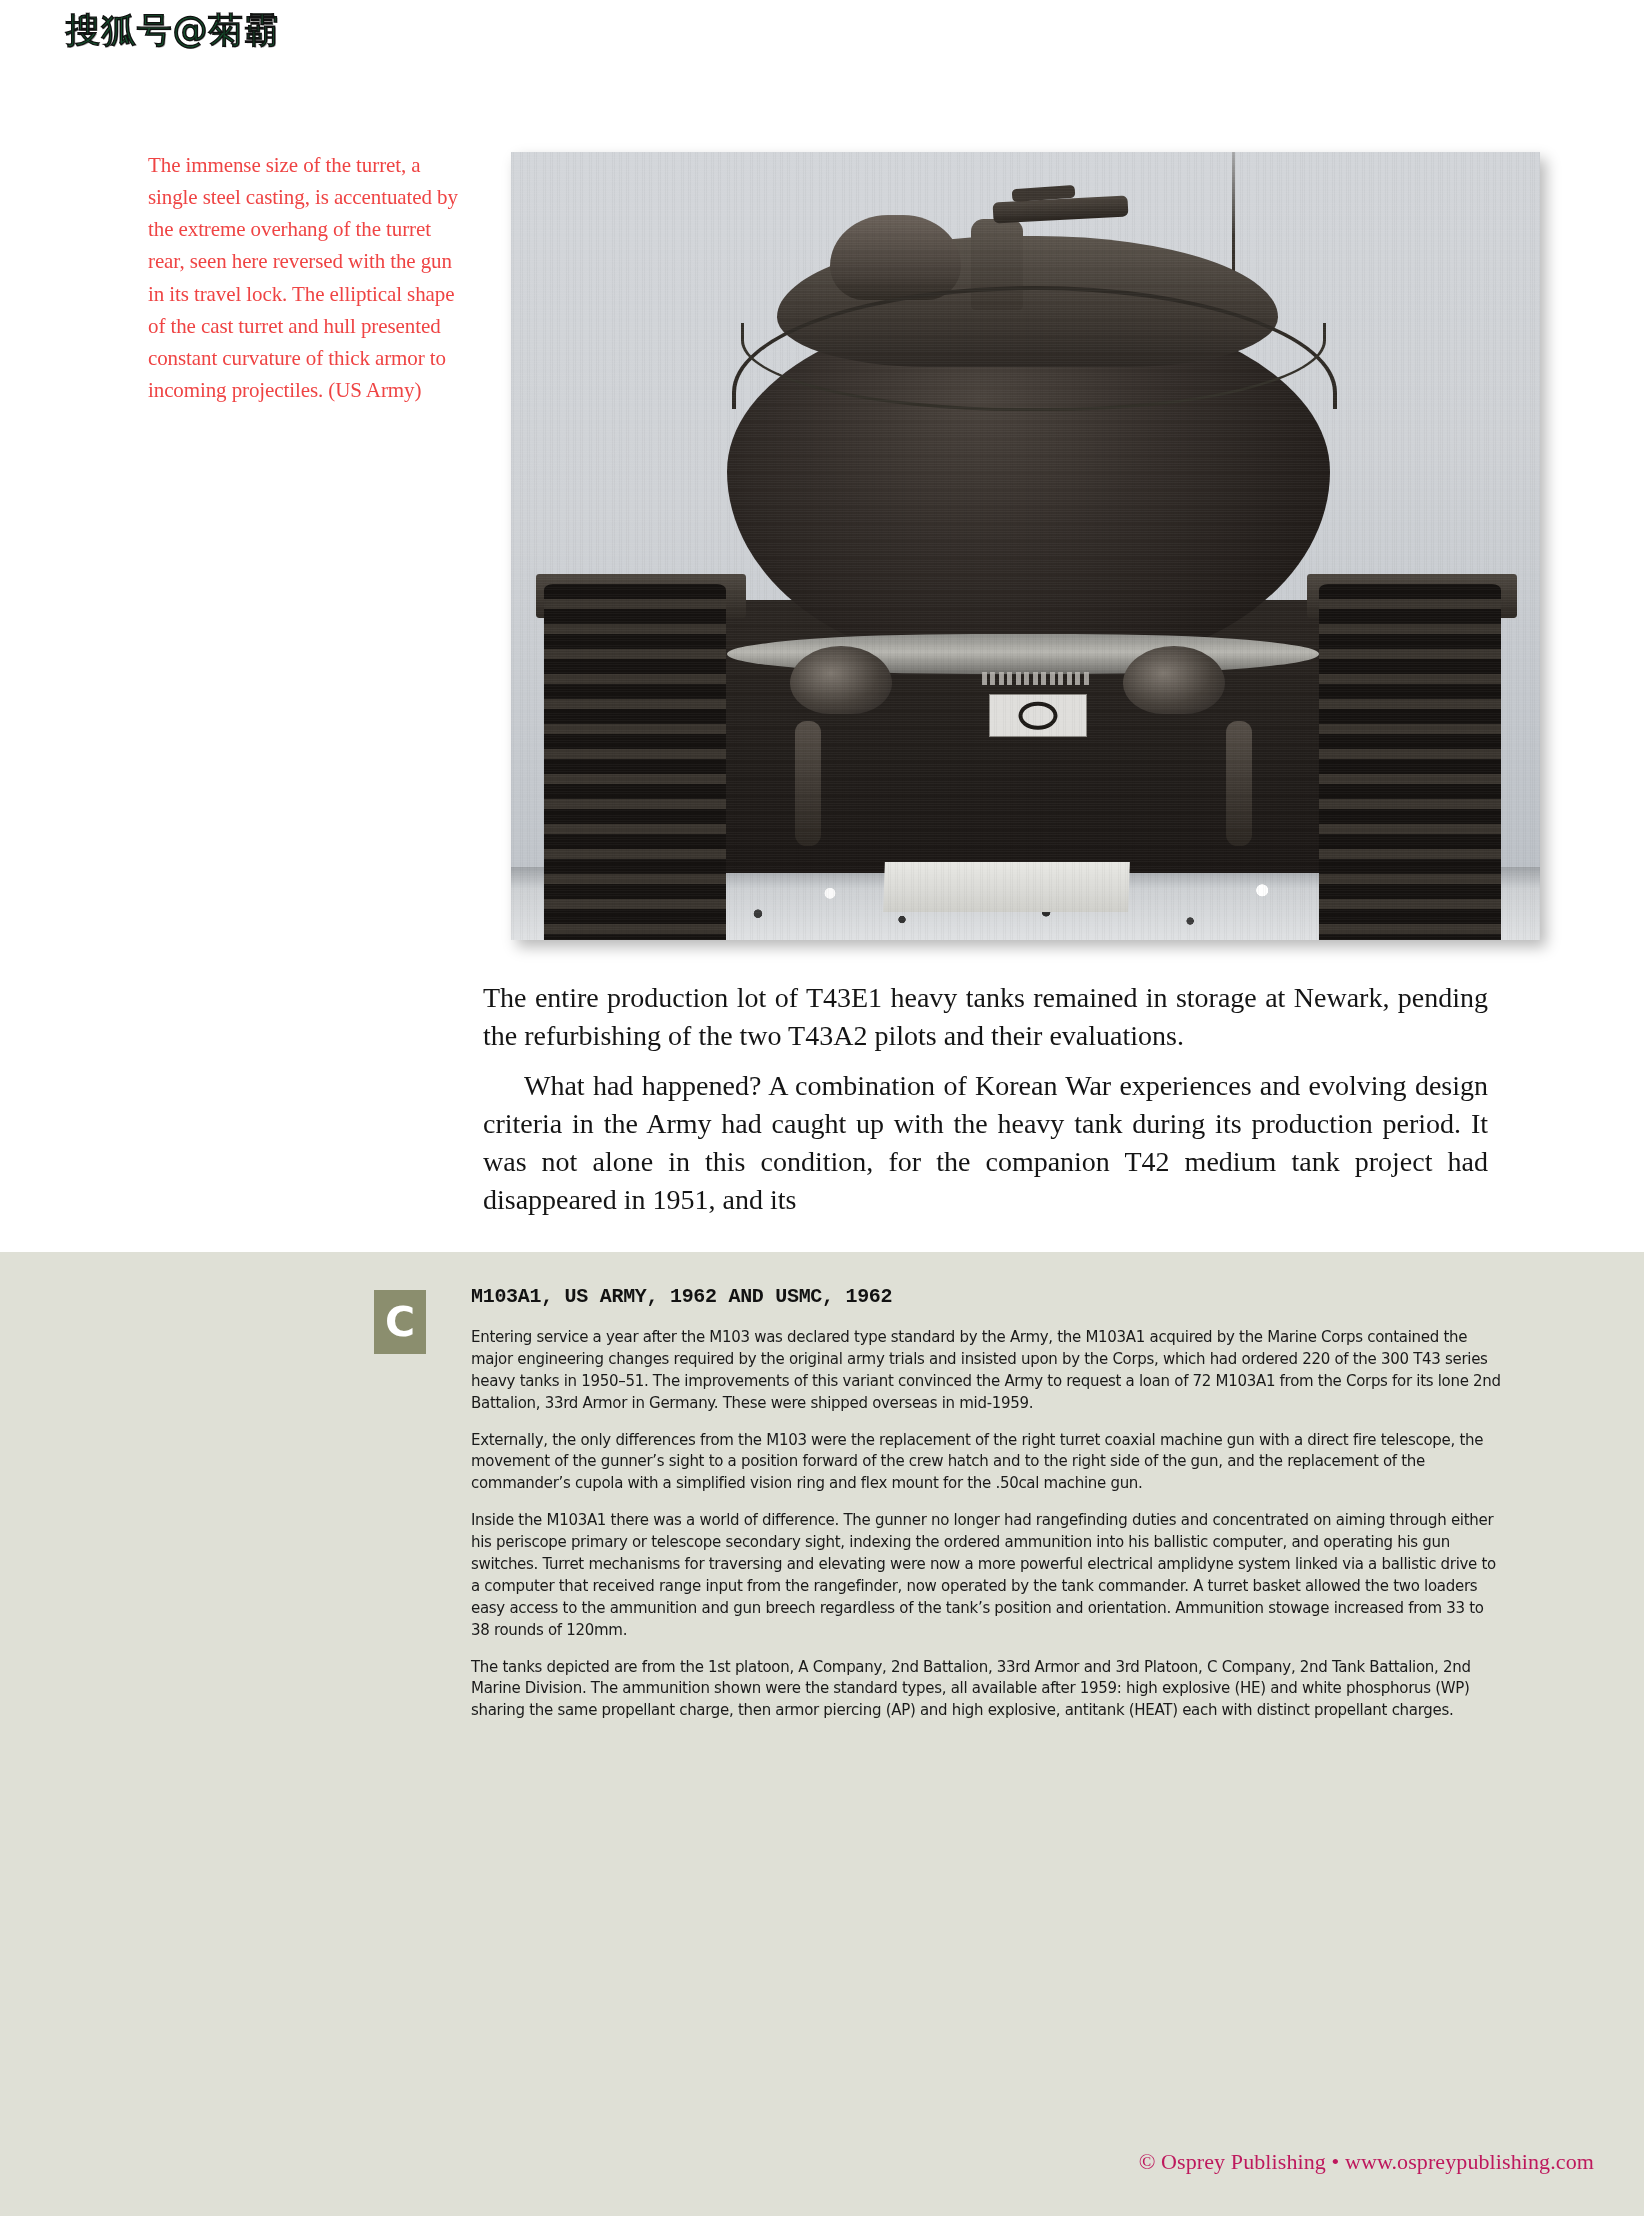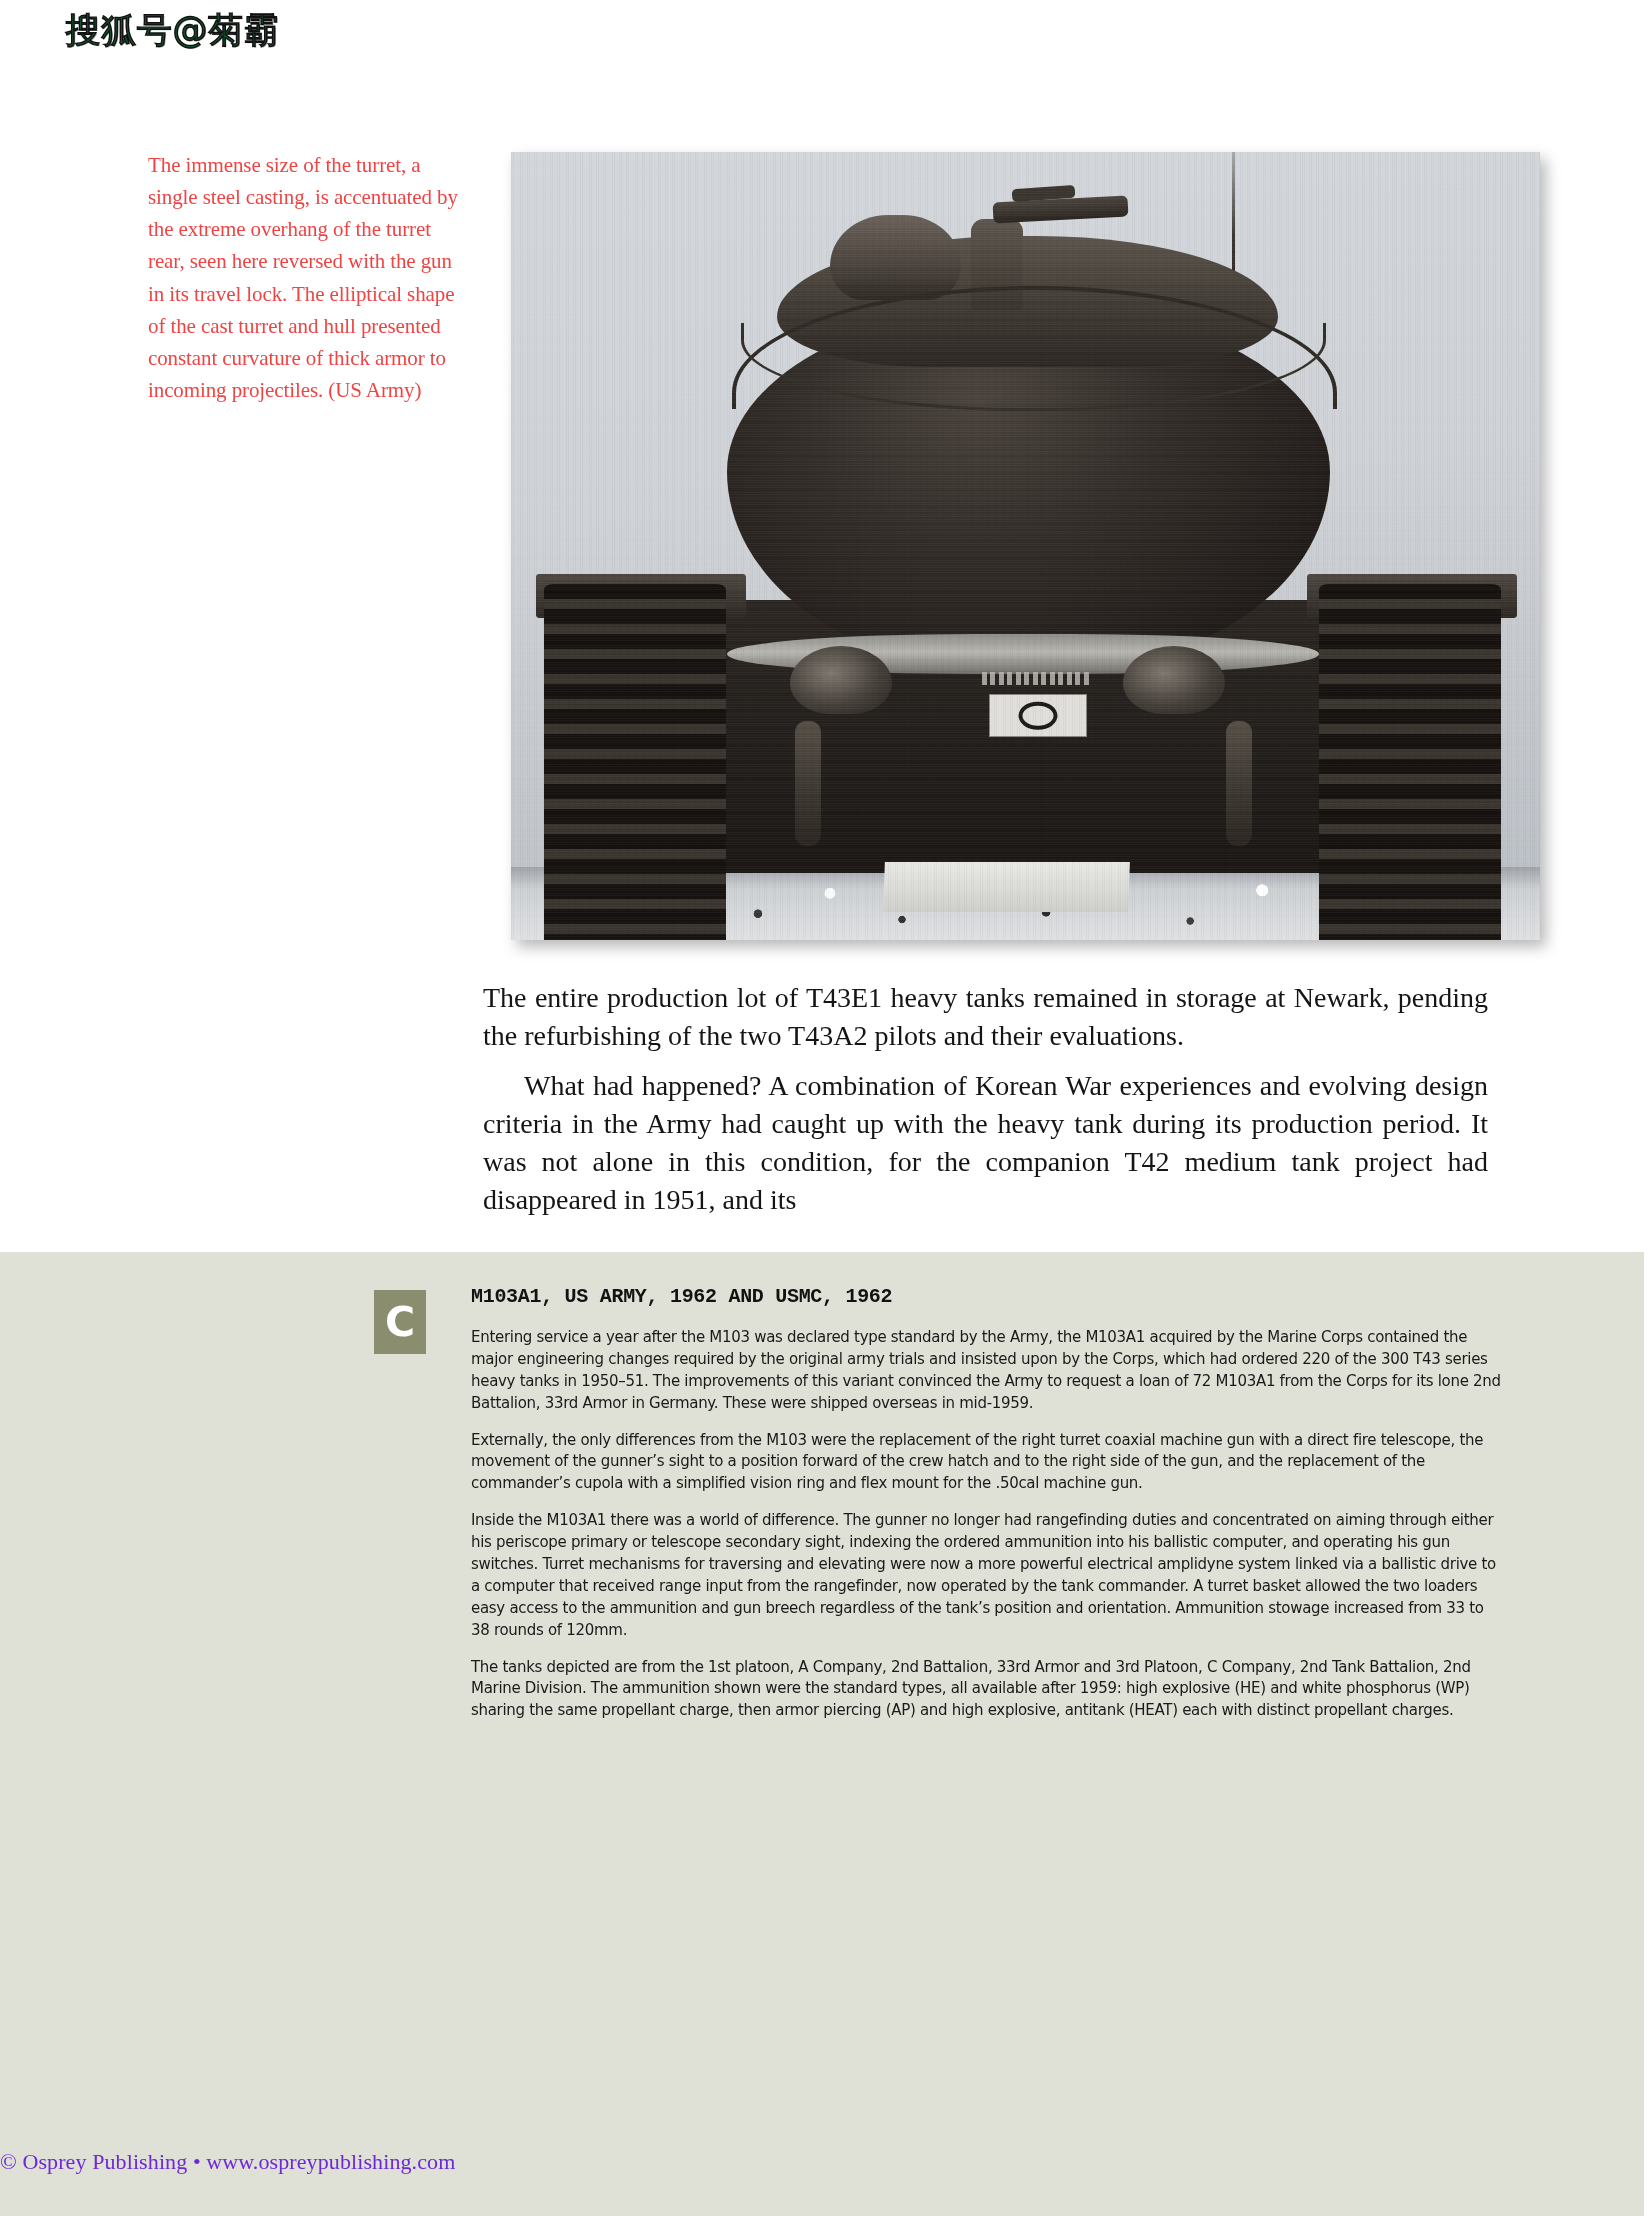--- a/index.html
+++ b/index.html
@@ -302,24 +302,24 @@
     letter-spacing: -0.3px;
   }
   #plate-body p:last-child { margin-bottom: 15px; }
 
   
   #footer {
     position: absolute;
     left: 0;
     top: 2149px;
     width: 1594px;
-    text-align: left;
+    text-align: right;
     font-family: "Liberation Serif", "DejaVu Serif", serif;
     font-size: 22px;
-    color: #6d28d9;
+    color: #be185d;
     letter-spacing: 0.1px;
   }
 </style>
 </head>
 <body>
 
 <div id="page-upper"></div>
 
 <div id="watermark">搜狐号@菊霸</div>
 

